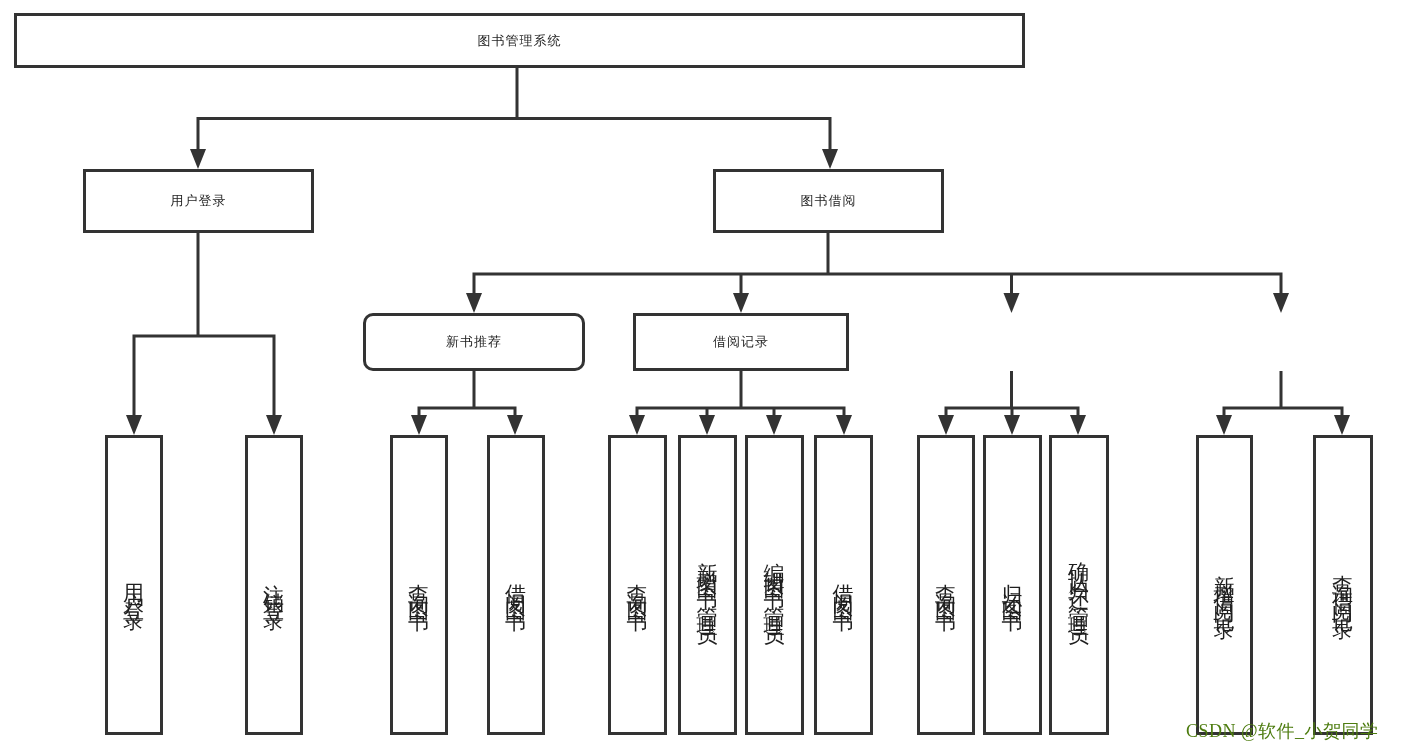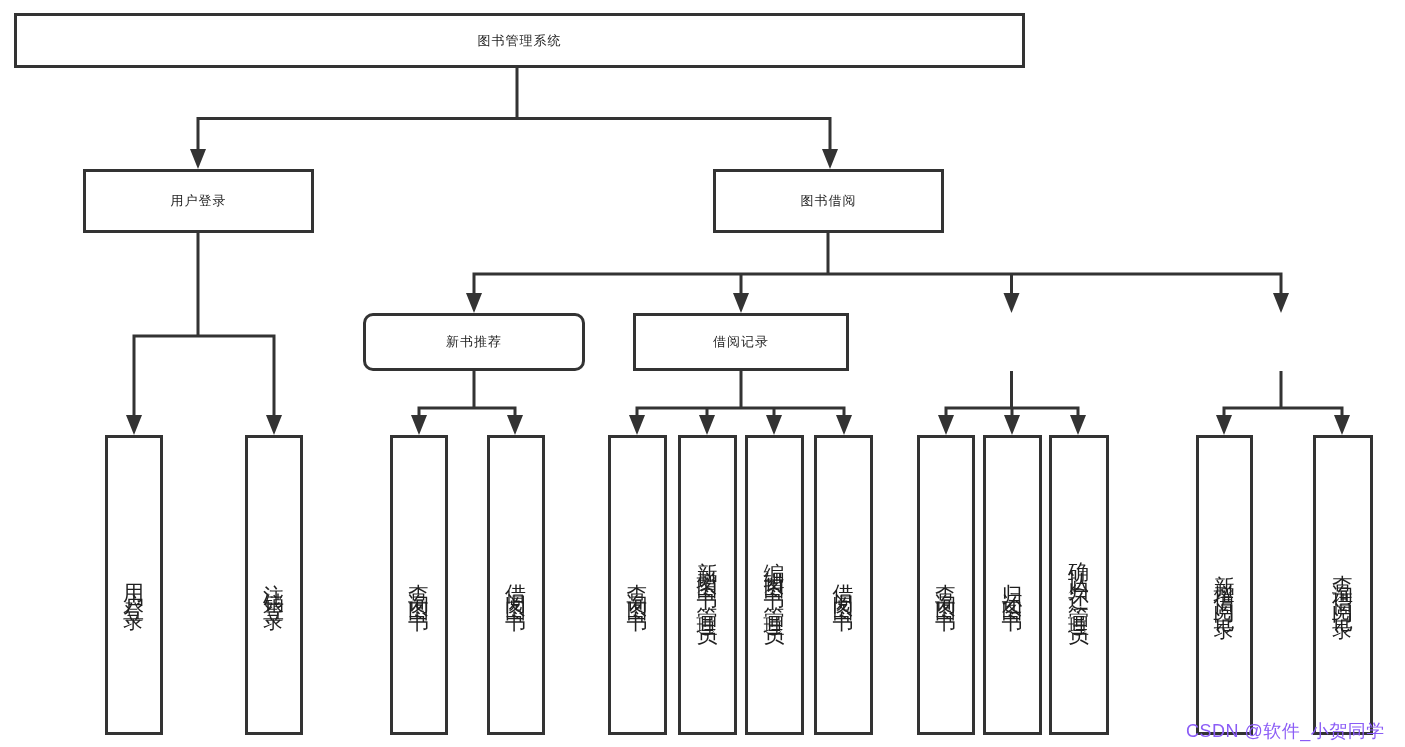--- a/index.html
+++ b/index.html
@@ -16,21 +16,21 @@
     color:#1f1f1f; font-size:19px; letter-spacing:1px;
   }
   .hbox { font-size:13px; }
   .vbox span {
     writing-mode:vertical-rl; text-orientation:mixed;
     font-size:21px; letter-spacing:9px; line-height:1;
     white-space:nowrap;
   }
   .watermark {
     position:absolute; z-index:3; left:1186px; top:719px;
-    font-size:18px; color:#8b5cf6; letter-spacing:0.5px;
+    font-size:18px; color:#4d7c0f; letter-spacing:0.5px;font-family:Liberation Serif, serif;
   }
 </style>
 </head>
 <body>
 
 <div id="stage">
 
   <svg id="wires" width="1405" height="747" viewBox="0 0 1405 747">
     <path fill="none" stroke="#333333" stroke-width="3" d="
       M517 68 V120

